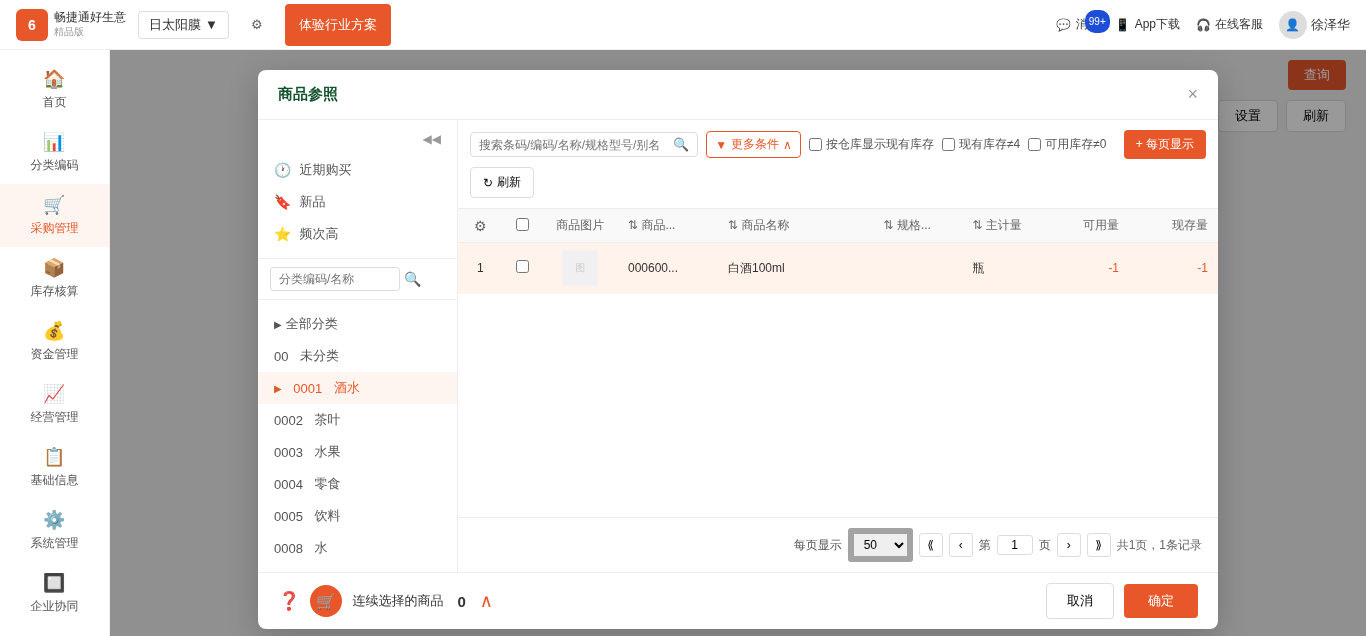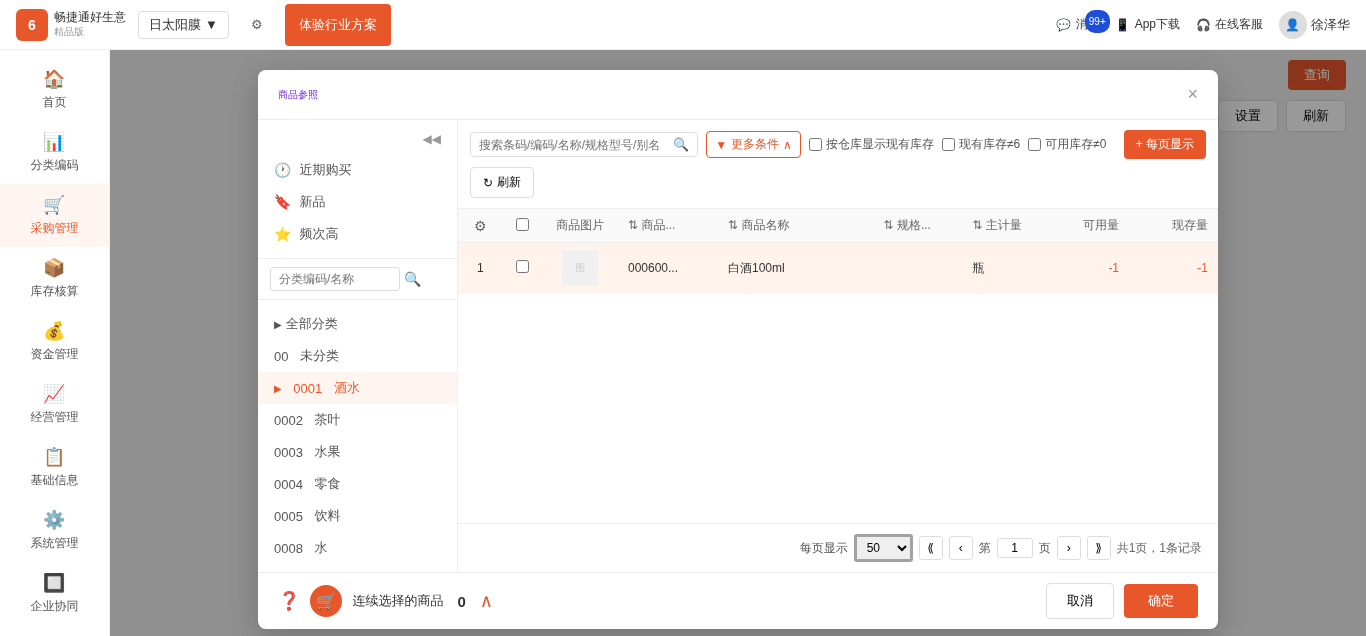--- a/index.html
+++ b/index.html
@@ -76,21 +76,21 @@
     
     .modal {
       background: #fff; border-radius: 8px; width: 960px;
       max-height: 580px; display: flex; flex-direction: column;
       box-shadow: 0 8px 32px rgba(0,0,0,0.2);
     }
     .modal-header {
       display: flex; align-items: center; justify-content: space-between;
       padding: 14px 20px; border-bottom: 1px solid #eee; flex-shrink: 0;
     }
-    .modal-title { font-size: 10px; font-weight: 400; color: #6d28d9; }
+    .modal-title { font-size: 15px; font-weight: 700; color: #14532d; }
     .modal-close { cursor: pointer; color: #999; font-size: 18px; }
     .modal-body { display: flex; flex: 1; overflow: hidden; }
 
     
     .left-panel {
       width: 200px; border-right: 1px solid #eee; display: flex; flex-direction: column;
       flex-shrink: 0;
     }
     .quick-access { padding: 8px 0; border-bottom: 1px solid #eee; }
     .quick-item {
@@ -172,21 +172,21 @@
       margin: 0 auto;
     }
     .settings-icon { color: #666; font-size: 14px; cursor: pointer; }
 
     
     .pagination {
       display: flex; align-items: center; gap: 6px; padding: 10px 16px;
       border-top: 1px solid #eee; font-size: 12px; color: #555; justify-content: flex-end;
       flex-shrink: 0;
     }
-    .pagination select { border: 3px solid #a3a3a3; border-radius: 3px; padding: 3px 6px; font-size: 12px; }
+    .pagination select { border: 6px solid #a3a3a3; border-radius: 3px; padding: 3px 6px; font-size: 12px; }
     .page-btn { border: 1px solid #ddd; background: white; border-radius: 3px; width: 24px; height: 24px; cursor: pointer; display: flex; align-items: center; justify-content: center; font-size: 12px; }
     .page-btn:disabled { color: #ccc; cursor: default; }
     .page-input { border: 1px solid #ddd; border-radius: 3px; width: 36px; text-align: center; padding: 2px 4px; font-size: 12px; }
     .page-total { color: #666; }
 
     
     .modal-footer {
       display: flex; align-items: center; padding: 10px 20px; border-top: 1px solid #eee;
       flex-shrink: 0; gap: 10px;
     }
@@ -389,21 +389,21 @@
                 <span>▼</span>
                 <span>更多条件</span>
                 <span>∧</span>
               </div>
               <label class="checkbox-label">
                 <input type="checkbox" style="">
                 <span>按仓库显示现有库存</span>
               </label>
               <label class="checkbox-label">
                 <input type="checkbox" style="">
-                <span>现有库存≠6</span>
+                <span>现有库存≠4</span>
               </label>
               <label class="checkbox-label">
                 <input type="checkbox" style="">
                 <span>可用库存≠0</span>
               </label>
               <button class="btn-add">+ 每页显示</button>
               <button class="btn-refresh">
                 <span>↻</span>
                 <span>刷新</span>
               </button>

